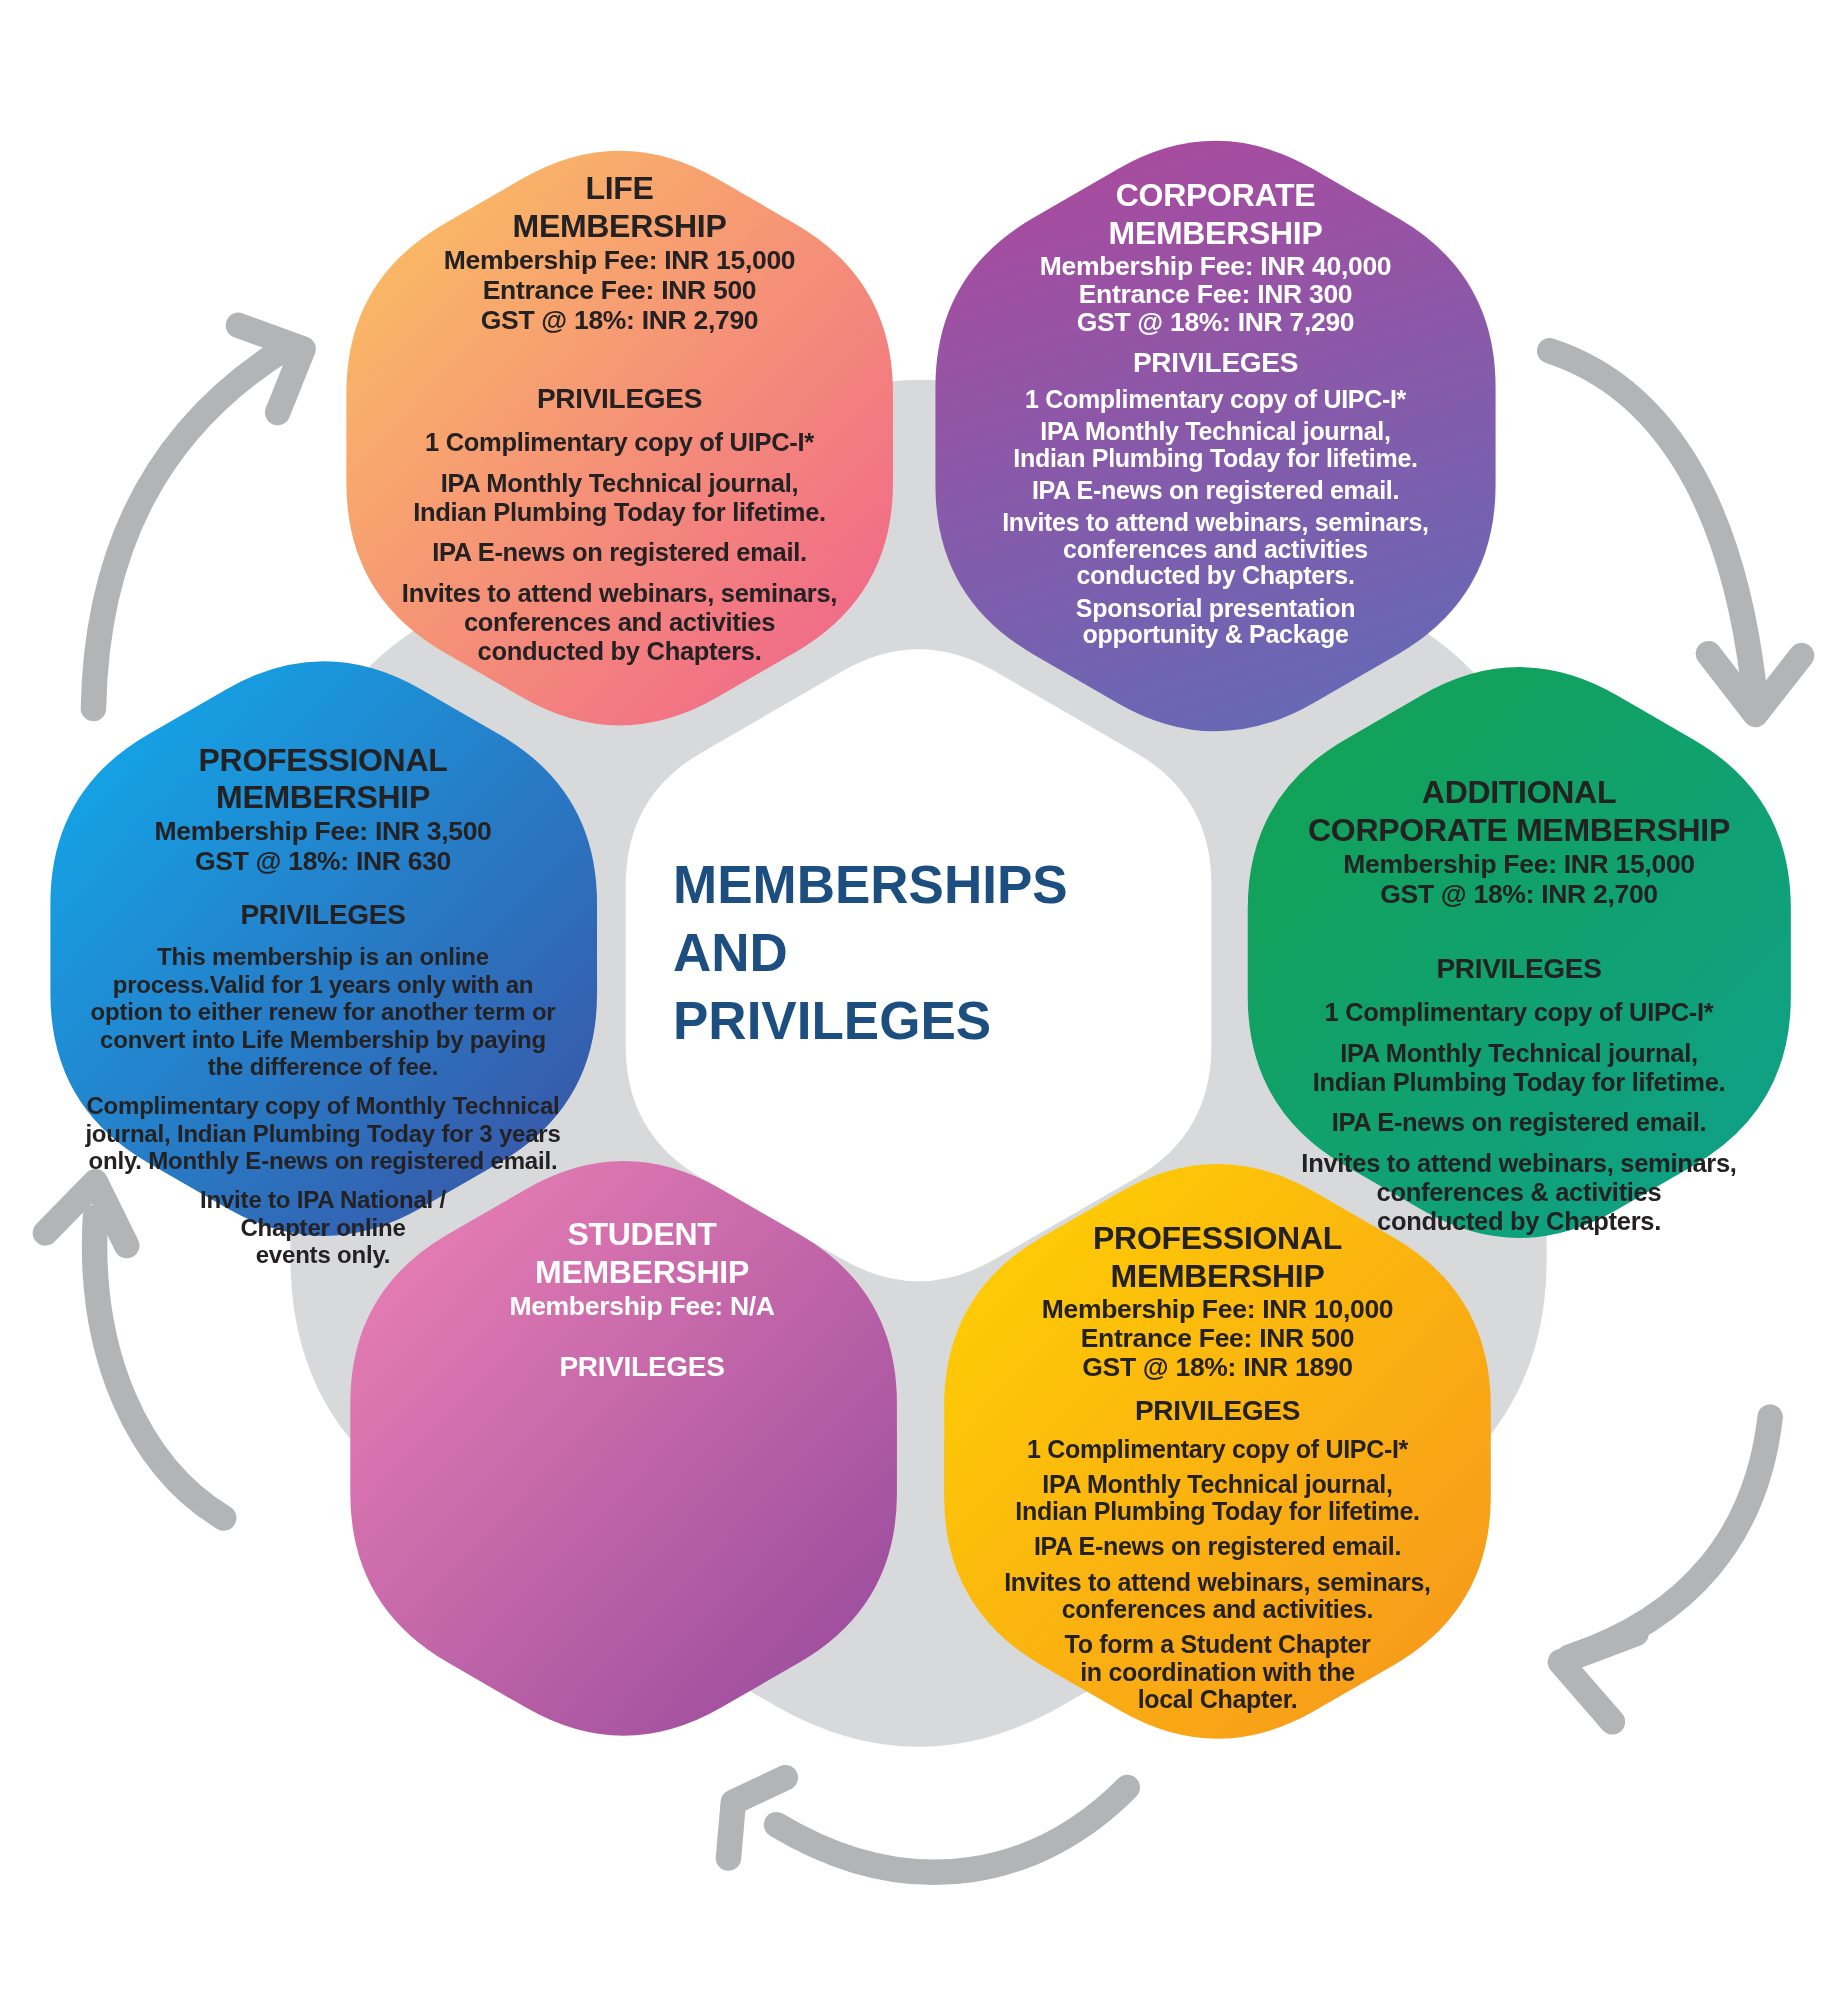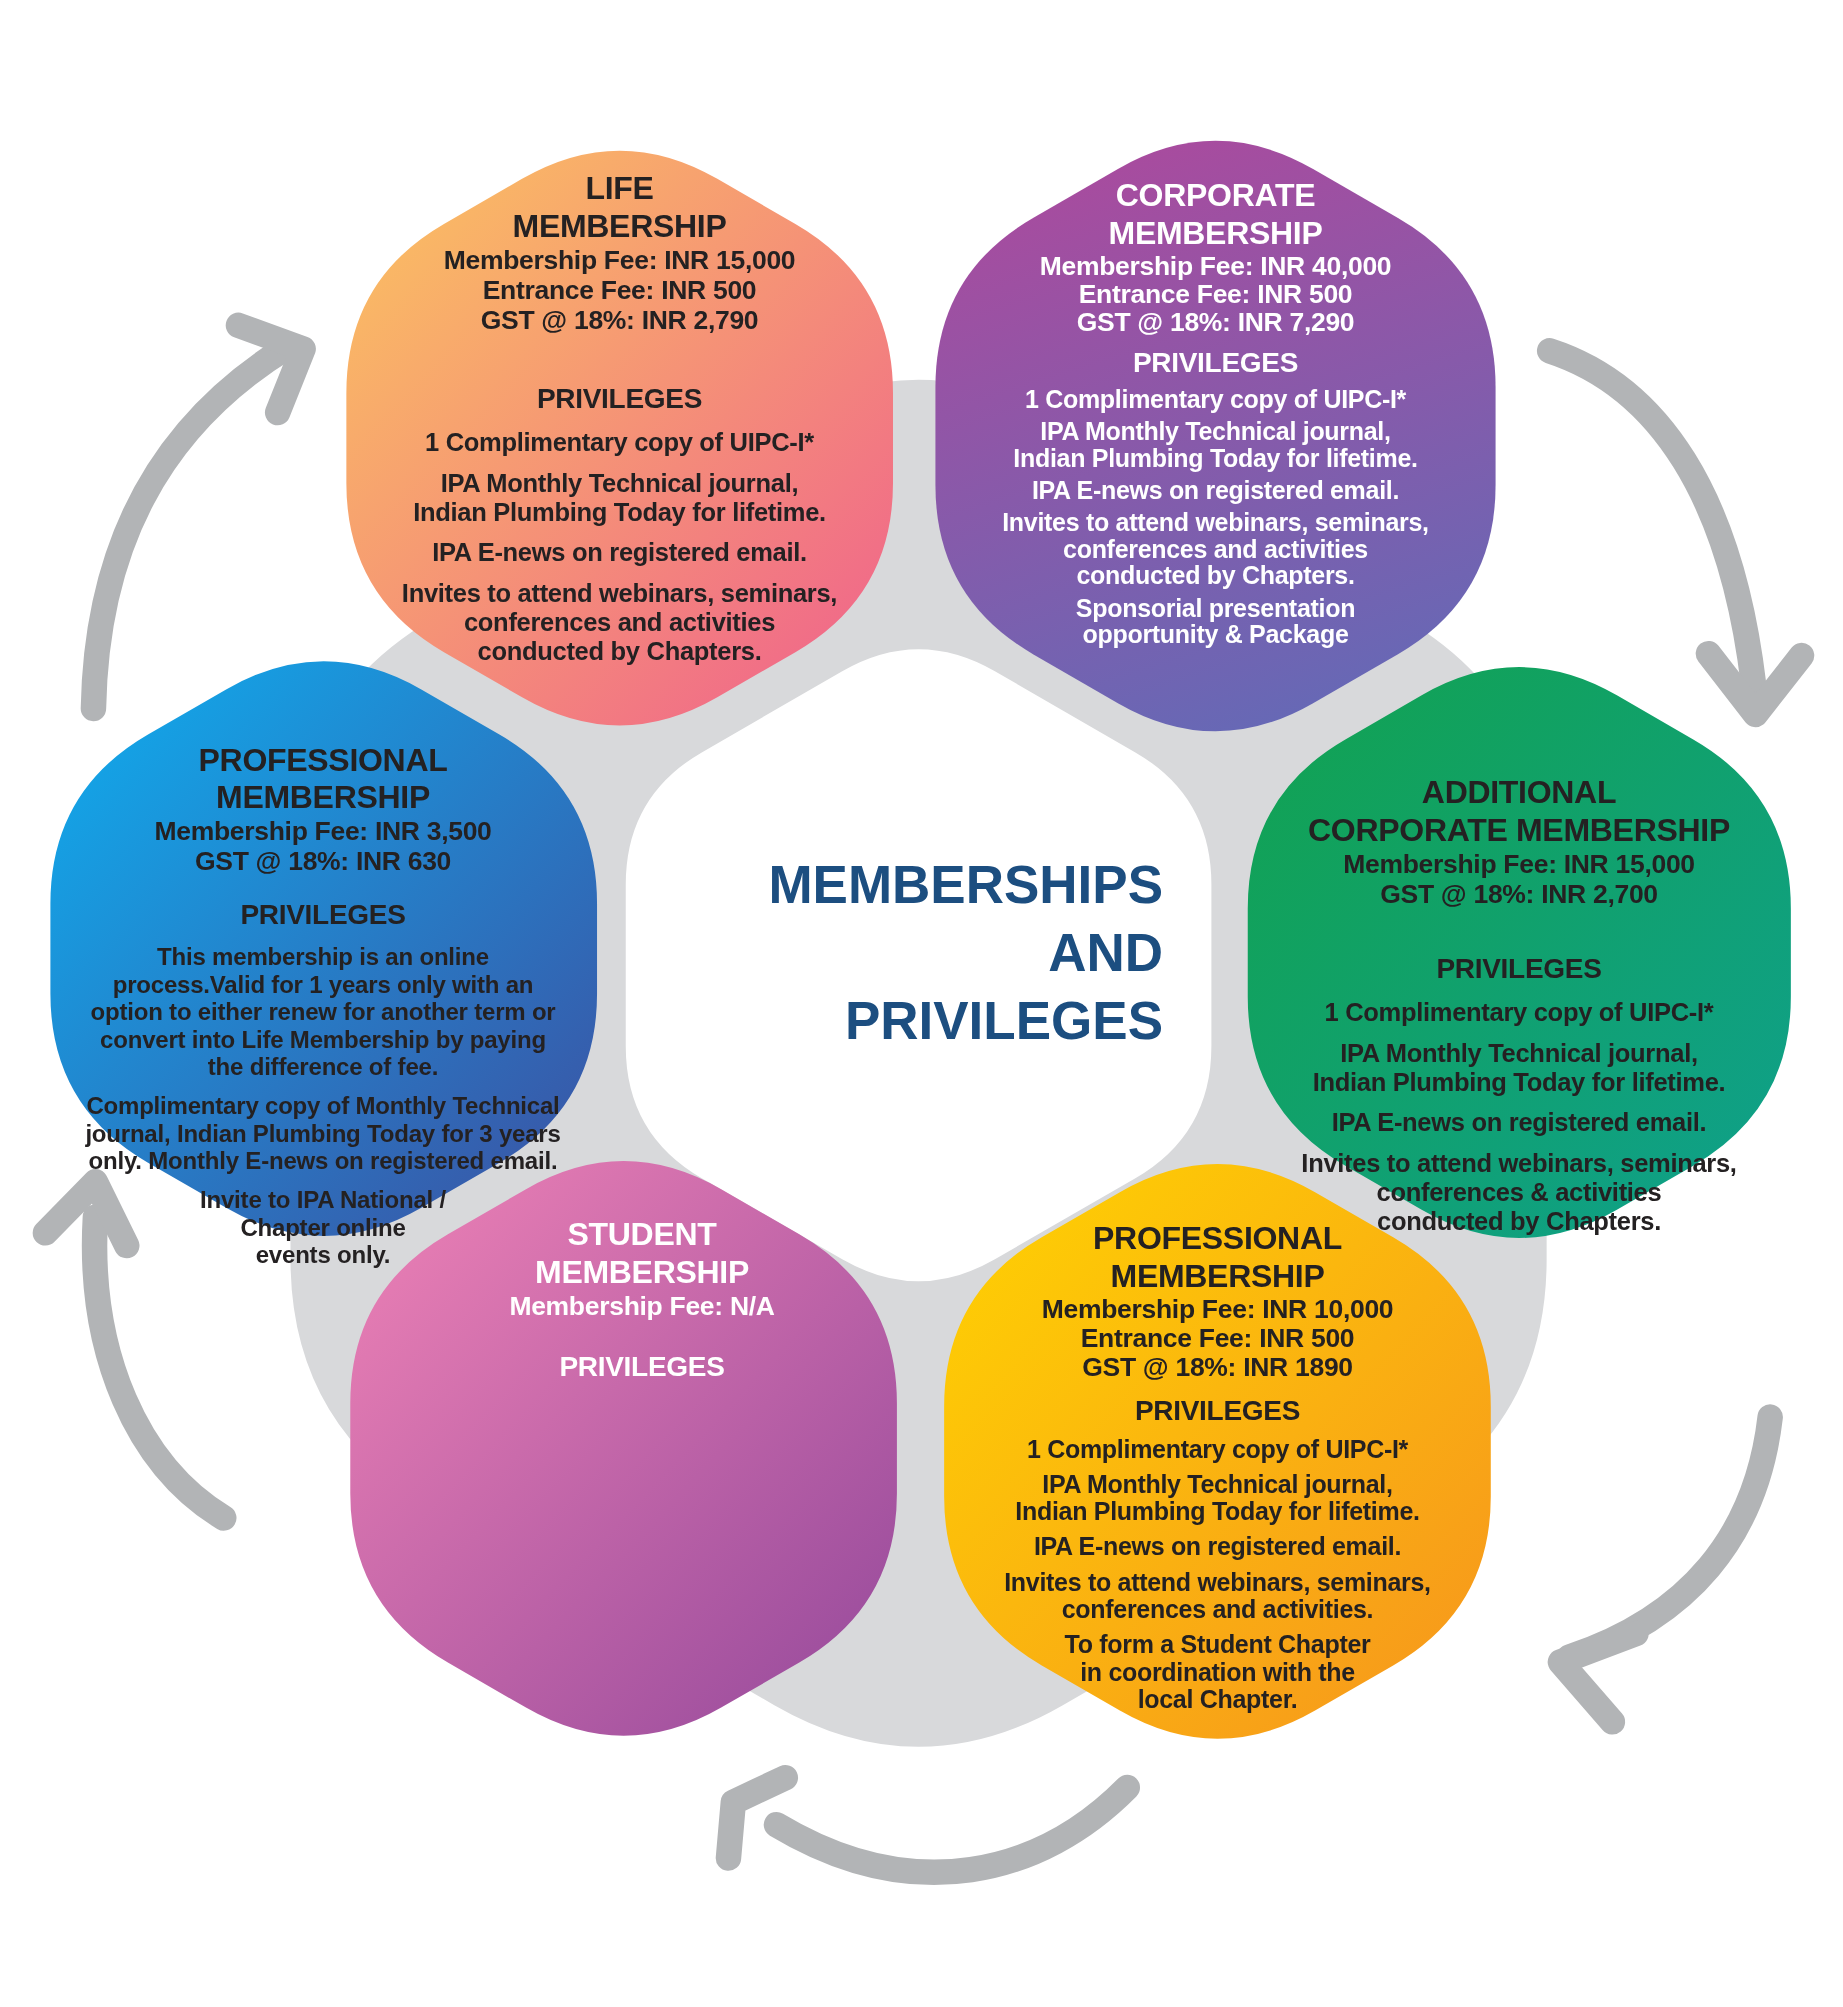--- a/index.html
+++ b/index.html
@@ -46,21 +46,21 @@
   #t-student .priv{margin-top:7.8px;line-height:29px;}
 
   #t-professional{left:31px;top:742px;width:584px;}
   #t-professional .hex-heading{line-height:37px;}
   #t-professional .hex-fees{line-height:30px;}
   #t-professional .priv-label{margin-top:21.6px;}
   #t-professional .priv{font-size:24px;line-height:27.4px;margin-top:11.8px;letter-spacing:-0.2px;}
 
   #title{
     position:absolute;left:673px;top:851px;width:490px;
-    text-align:right;font-weight:bold;
+    text-align:left;font-weight:bold;
     font-size:53px;line-height:68px;
     color:var(--title_navy);
     white-space:pre-line;letter-spacing:0px;
   }
 </style>
 </head>
 <body>
 
 <div id="stage">
 
@@ -134,21 +134,21 @@
     <div class="priv">IPA E-news on registered email.</div>
     <div class="priv">Invites to attend webinars, seminars,
 conferences and activities
 conducted by Chapters.</div>
   </div>
 
   <div class="hex-text light" id="t-corporate">
     <div class="hex-heading">CORPORATE
 MEMBERSHIP</div>
     <div class="hex-fees">Membership Fee: INR 40,000
-Entrance Fee: INR 500
+Entrance Fee: INR 300
 GST @ 18%: INR 7,290</div>
     <div class="priv-label">PRIVILEGES</div>
     <div class="priv">1 Complimentary copy of UIPC-I*</div>
     <div class="priv">IPA Monthly Technical journal,
 Indian Plumbing Today for lifetime.</div>
     <div class="priv">IPA E-news on registered email.</div>
     <div class="priv">Invites to attend webinars, seminars,
 conferences and activities
 conducted by Chapters.</div>
     <div class="priv">Sponsorial presentation

